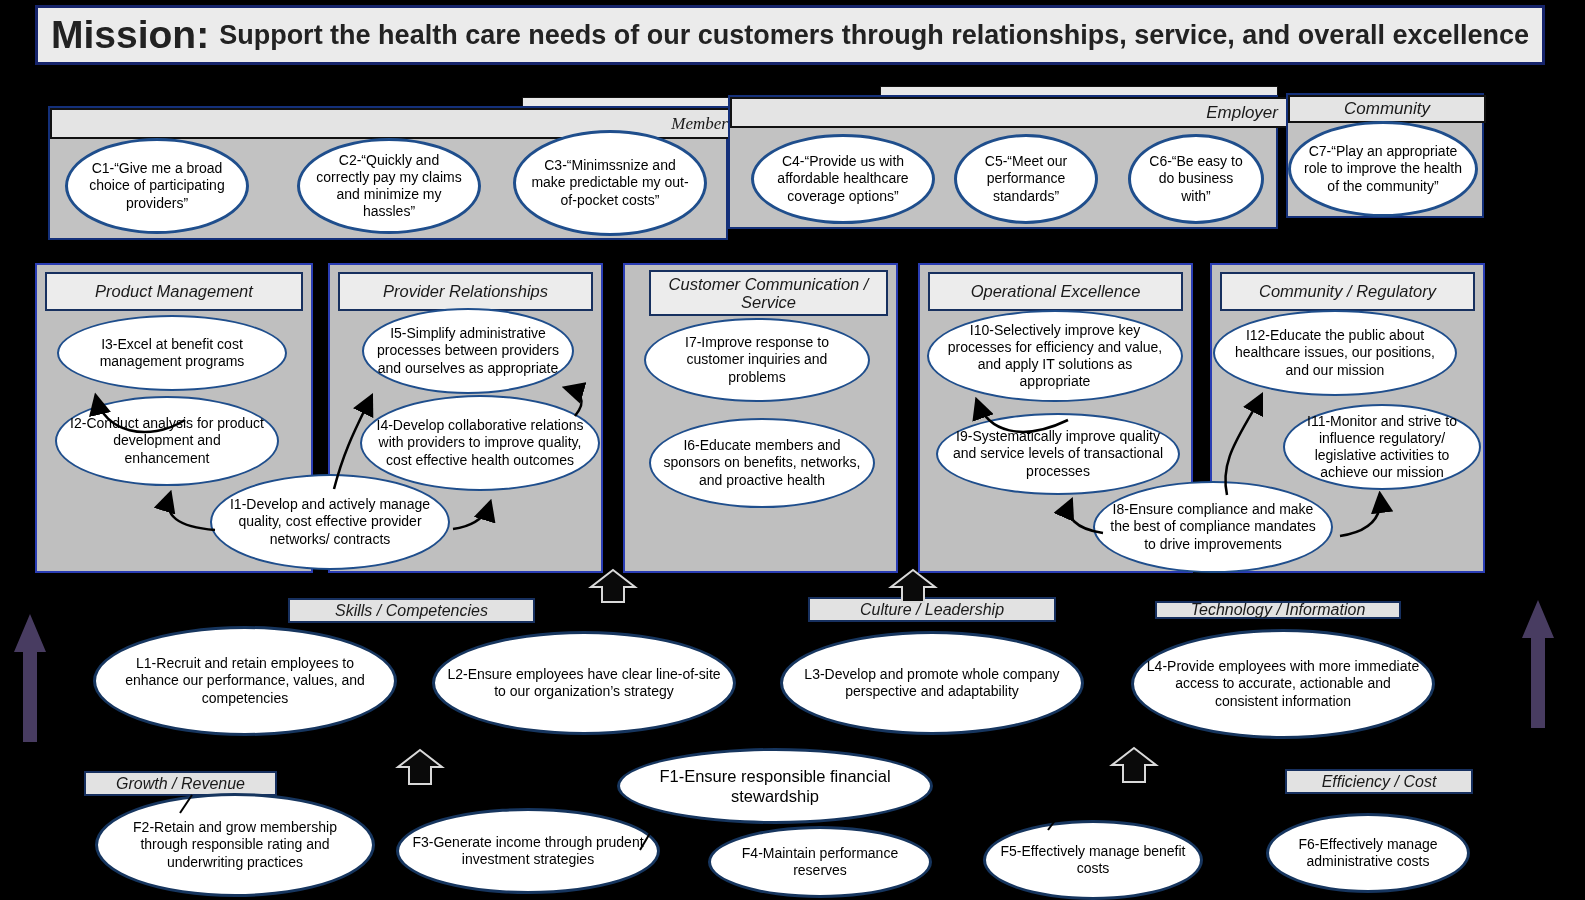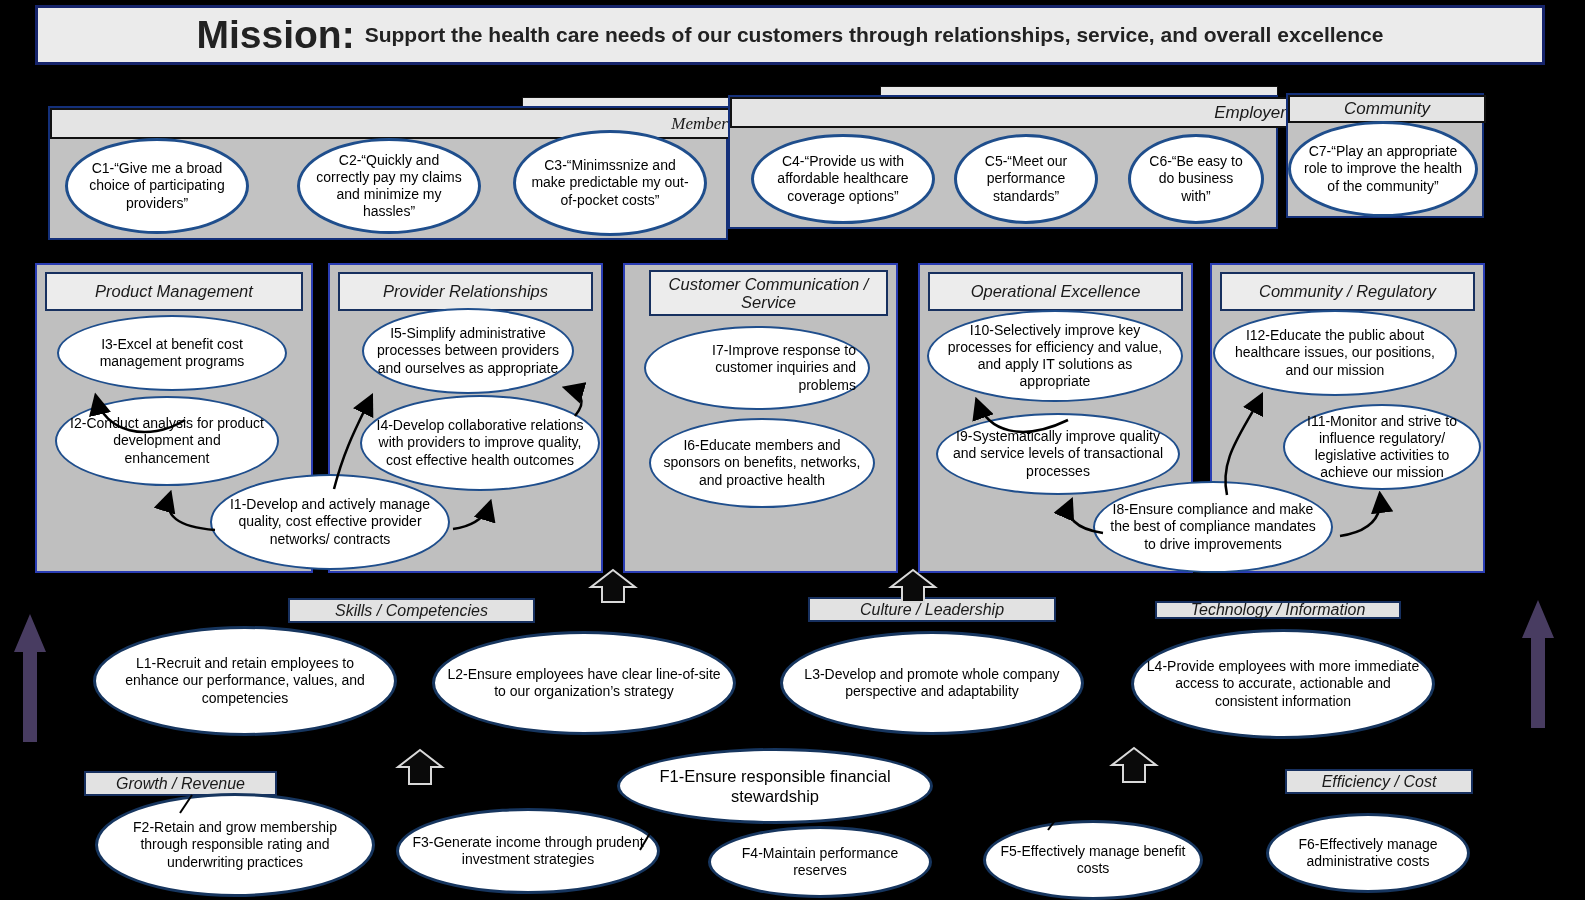--- a/index.html
+++ b/index.html
@@ -3,21 +3,21 @@
 <meta charset="utf-8">
 <style>
   html,body{margin:0;padding:0;background:#000;}
   #canvas{position:relative;width:1585px;height:900px;background:#000;overflow:hidden;
           font-family:"Liberation Sans",sans-serif;color:#000;}
   .abs{position:absolute;box-sizing:border-box;}
   
   .mission{left:35px;top:5px;width:1510px;height:60px;background:#ebebeb;border:3px solid #16246b;
            display:flex;align-items:center;justify-content:center;gap:10px;z-index:2;}
   .mission .m1{font-size:39px;font-weight:bold;color:#222;}
-  .mission .m2{font-size:21px;font-weight:bold;color:#222;}
+  .mission .m2{font-size:27px;font-weight:bold;color:#222;}
   
   .cpanel{background:#c2c2c2;z-index:1;}
   .cpanel-border-navy{border:2.5px solid #14307a;}
   .chead{position:absolute;left:0;top:0;width:100%;background:#e4e4e4;border:2px solid #111;
          display:flex;align-items:center;z-index:4;font-style:italic;font-size:17px;color:#1a1a1a;}
   .strip{background:#e9e9e9;border:1.5px solid #111;z-index:0;}
   
   .ipanel{top:263px;height:310px;background:#bfbfbf;border:2.5px solid #2a3db4;z-index:1;}
   .ihead{position:absolute;left:8px;right:8px;top:7px;background:#ececec;border:2px solid #17305f;
          display:flex;align-items:center;justify-content:center;text-align:center;
@@ -47,21 +47,21 @@
   <div class="abs strip" style="left:522px;top:97px;width:208px;height:12px;"></div>
   <div class="abs strip" style="left:880px;top:86px;width:398px;height:11px;"></div>
 
   <div class="abs cpanel cpanel-border-navy" style="left:48px;top:106px;width:680px;height:134px;">
     <div class="chead" style="height:27px;justify-content:flex-end;padding-right:62px;font-family:Liberation Serif, serif;">
       <span>Member</span>
     </div>
   </div>
 
   <div class="abs cpanel cpanel-border-navy" style="left:728px;top:95px;width:550px;height:134px;">
-    <div class="chead" style="height:27px;justify-content:flex-end;padding-right:48px;padding-left:8px;">
+    <div class="chead" style="height:27px;justify-content:flex-end;padding-right:48px;">
       <span>Employer</span>
     </div>
   </div>
 
   <div class="abs cpanel cpanel-border-navy" style="left:1286px;top:93px;width:198px;height:125px;">
     <div class="chead" style="height:24px;justify-content:center;">
       <span>Community</span>
     </div>
   </div>
 
@@ -121,21 +121,21 @@
     </div>
   <div class="abs ell eb-i" style="left:210px;top:474px;width:240px;height:96px;">
       <span>I1-Develop and actively manage quality, cost effective provider networks/ contracts</span>
     </div>
   <div class="abs ell eb-i" style="left:362px;top:308px;width:212px;height:86px;">
       <span>I5-Simplify administrative processes between providers and ourselves as appropriate</span>
     </div>
   <div class="abs ell eb-i" style="left:360px;top:395px;width:240px;height:96px;">
       <span>I4-Develop collaborative relations with providers to improve quality, cost effective health outcomes</span>
     </div>
-  <div class="abs ell eb-i" style="left:644px;top:326px;width:226px;height:84px;text-align:right;">
+  <div class="abs ell eb-i" style="left:644px;top:318px;width:226px;height:84px;">
       <span>I7-Improve response to customer inquiries and problems</span>
     </div>
   <div class="abs ell eb-i" style="left:649px;top:418px;width:226px;height:90px;">
       <span>I6-Educate members and sponsors on benefits, networks, and proactive health</span>
     </div>
   <div class="abs ell eb-i" style="left:927px;top:310px;width:256px;height:92px;">
       <span>I10-Selectively improve key processes for efficiency and value,  and apply IT solutions as appropriate</span>
     </div>
   <div class="abs ell eb-i" style="left:936px;top:413px;width:244px;height:82px;">
       <span>I9-Systematically improve quality and service levels of transactional processes</span>

